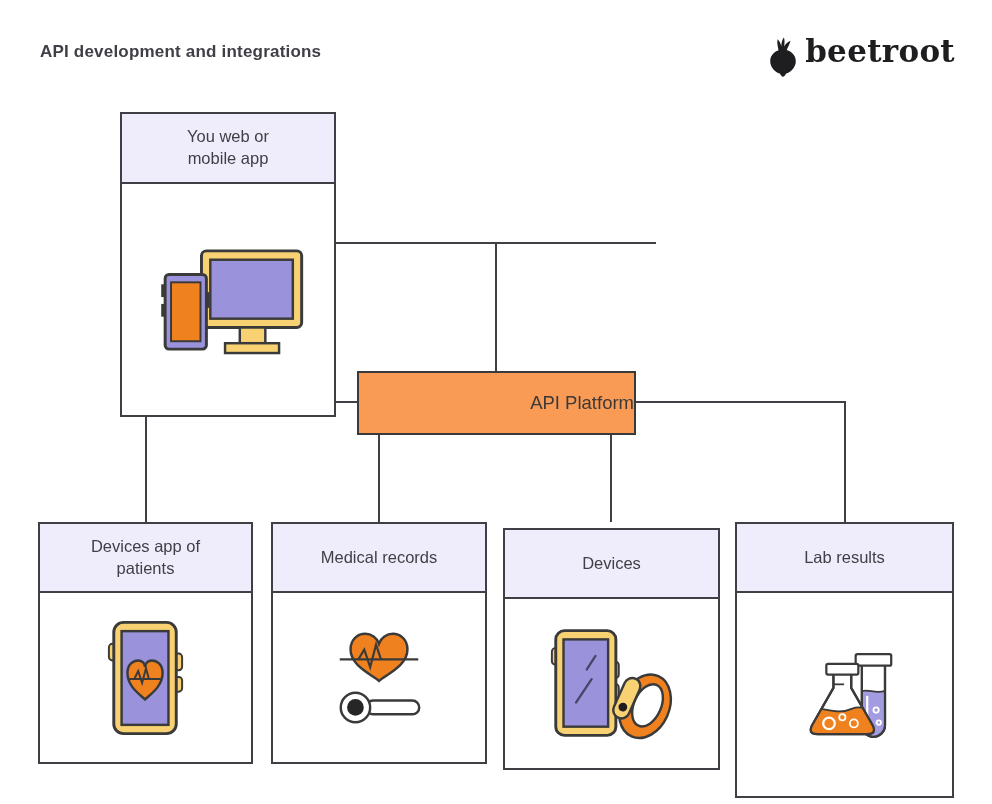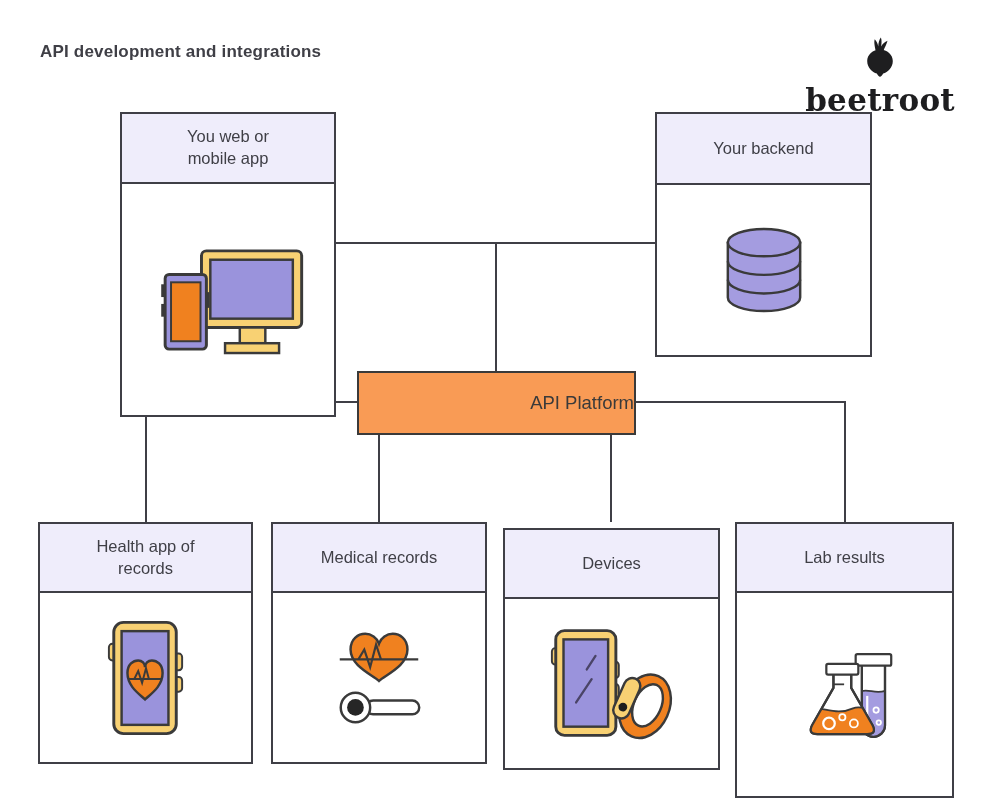--- a/index.html
+++ b/index.html
@@ -1,21 +1,21 @@
 <!DOCTYPE html>
 <html style="--accent-orange: #F99B55; --header-fill: #EFEDFB; --line: #3F3F46; --text: #3F3F46; --ink: #3A3A3A; --icon-yellow: #F8D173; --icon-purple: #9A93DC; --icon-purple-light: #A49CE0; --icon-orange: #F0811F; --logo-black: #1E1E20;"><head>
 <meta charset="utf-8">
 <style>
   html,body{margin:0;padding:0;background:#ffffff;}
   body{font-family:"Liberation Sans",sans-serif;}
   .canvas{position:relative;width:992px;height:804px;background:#fff;overflow:hidden;color:var(--text,#3F3F46);}
 
   .page-title{position:absolute;left:40px;top:42px;font-size:17px;font-weight:700;letter-spacing:.2px;color:var(--text,#3F3F46);}
 
-  .logo{position:absolute;top:36px;right:37px;display:flex;align-items:center;gap:7px;flex-direction:column;}
+  .logo{position:absolute;top:36px;right:37px;display:flex;gap:7px;}
   .logo-text{font-family:"DejaVu Serif",serif;font-weight:700;font-size:31px;color:#1E1E20;letter-spacing:.3px;line-height:1;}
 
   .node{position:absolute;border:2px solid var(--line,#3F3F46);background:#fff;box-sizing:border-box;display:flex;flex-direction:column;}
   .node-header{background:var(--header-fill,#EFEDFB);border-bottom:2px solid var(--line,#3F3F46);display:flex;align-items:center;justify-content:center;text-align:center;font-size:16.5px;line-height:1.32;flex:none;}
   .node-body{flex:1;display:flex;align-items:center;justify-content:center;}
   .mw120{display:inline-block;max-width:120px;}
   .mw136{display:inline-block;max-width:136px;}
 
   .api-node{position:absolute;background:var(--accent-orange,#F99B55);border:2px solid #3A3A3A;box-sizing:border-box;display:flex;align-items:center;justify-content:flex-end;font-size:18.5px;color:#3A3A3A;}
 
@@ -57,41 +57,28 @@
         <rect x="77" y="100" width="55" height="10" fill="var(--icon-yellow)" stroke="#3A3A3A" stroke-width="2.5"></rect>
         <rect x="12" y="40" width="7" height="13" fill="#3A3A3A"></rect>
         <rect x="12" y="60" width="7" height="13" fill="#3A3A3A"></rect>
         <rect x="54" y="48" width="7" height="16" fill="#3A3A3A"></rect>
         <rect x="16" y="30" width="42" height="76" rx="4" fill="var(--icon-purple)" stroke="#3A3A3A" stroke-width="3"></rect>
         <rect x="22" y="38" width="30" height="60" fill="var(--icon-orange)" stroke="#3A3A3A" stroke-width="2"></rect>
       </svg>
     </div>
   </div>
 
-  <div class="node" style="left:655px;top:112px;width:217px;height:245px">
-    <div class="node-header" style="height:69px">
-      <span>Your backend</span>
-    </div>
-    <div class="node-body">
-      <svg width="88" height="98" viewBox="0 0 90 100">
-        <path d="M8 22 L8 78 A37 14 0 0 0 82 78 L82 22 Z" fill="var(--icon-purple-light)" stroke="#3A3A3A" stroke-width="2.5"></path>
-        <ellipse cx="45" cy="22" rx="37" ry="14" fill="var(--icon-purple-light)" stroke="#3A3A3A" stroke-width="2.5"></ellipse>
-        <path d="M8 41 A37 14 0 0 0 82 41" fill="none" stroke="#3A3A3A" stroke-width="2.5"></path>
-        <path d="M8 60 A37 14 0 0 0 82 60" fill="none" stroke="#3A3A3A" stroke-width="2.5"></path>
-      </svg>
-    </div>
-  </div>
 
   <div class="api-node" style="left:357px;top:371px;width:279px;height:64px">
     <span>API Platform</span>
   </div>
 
   <div class="node" style="left:38px;top:522px;width:215px;height:242px">
     <div class="node-header" style="height:67px">
-      <span class="mw136">Health app of records</span>
+      <span class="mw136">Devices app of patients</span>
     </div>
     <div class="node-body">
       <svg width="82" height="120" viewBox="0 0 84 122">
         <rect x="4" y="26" width="9" height="17" rx="3.5" fill="var(--icon-yellow)" stroke="#3A3A3A" stroke-width="2"></rect>
         <rect x="70" y="36" width="9" height="17" rx="3.5" fill="var(--icon-yellow)" stroke="#3A3A3A" stroke-width="2"></rect>
         <rect x="70" y="60" width="9" height="15" rx="3.5" fill="var(--icon-yellow)" stroke="#3A3A3A" stroke-width="2"></rect>
         <rect x="9" y="4" width="64" height="114" rx="10" fill="var(--icon-yellow)" stroke="#3A3A3A" stroke-width="3"></rect>
         <rect x="17" y="13" width="48" height="96" fill="var(--icon-purple)" stroke="#3A3A3A" stroke-width="2.5"></rect>
         <path d="M41 83 C36 78 23 70 23 56 C23 47 29 43 34 43 C38 43 41 46 41 50 C41 46 44 43 48 43 C53 43 59 47 59 56 C59 70 46 78 41 83 Z" fill="var(--icon-orange)" stroke="#3A3A3A" stroke-width="2.5"></path>
         <path d="M24 62 H58" stroke="#3A3A3A" stroke-width="2" fill="none"></path>

